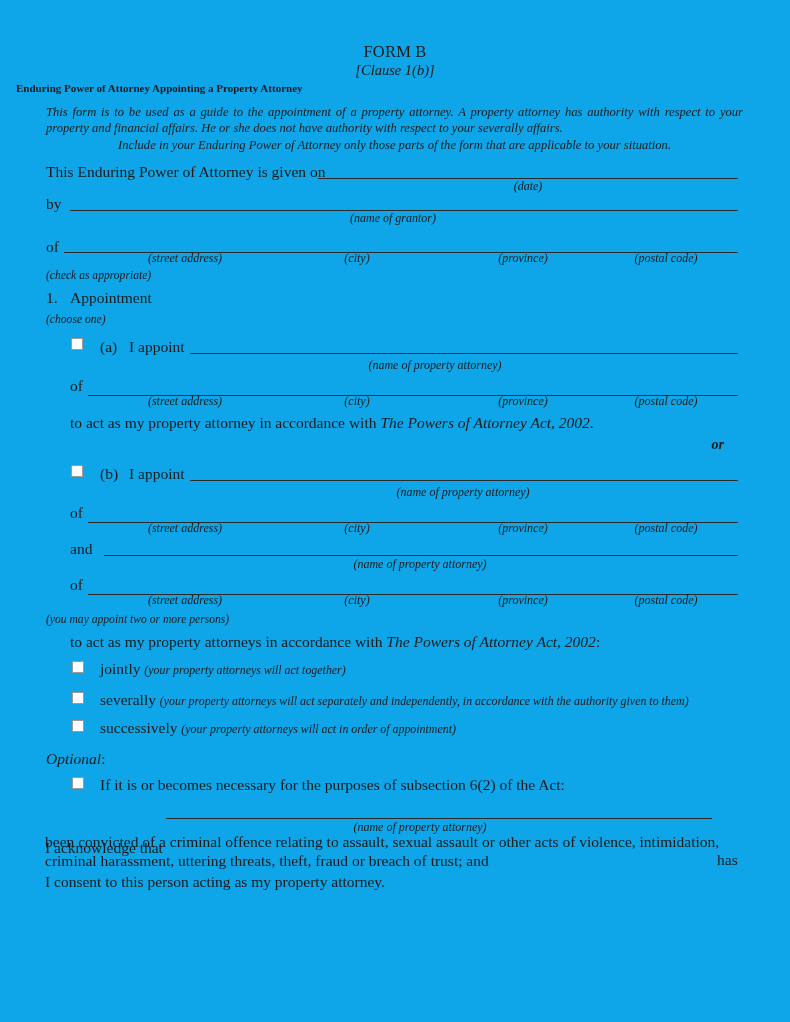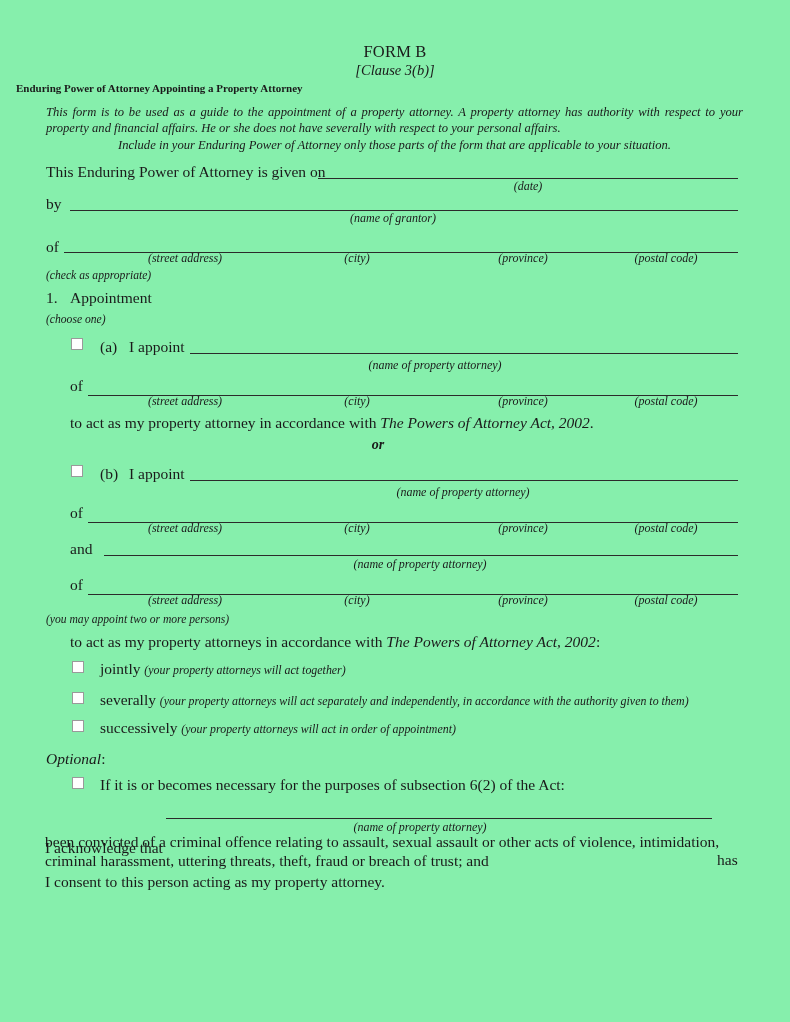--- a/index.html
+++ b/index.html
@@ -13,21 +13,21 @@
     position: relative;
     font-family: "Liberation Serif", "DejaVu Serif", serif;
     color: #1a1a1a;
     overflow: hidden;
   }
   .page {
     position: absolute;
     left: 0; top: 0;
     width: 790px;
     height: 1022px;
-    background: #86efac;
+    background: #0ea5e9;
   }
 
   
   .hdr-form-b {
     position: absolute;
     left: 0; top: 42px;
     width: 790px;
     text-align: center;
     font-size: 16.5px;
     letter-spacing: .2px;
@@ -125,42 +125,41 @@
   }
   .ital { font-style: italic; }
   .small-ital {
     font-style: italic;
     font-size: 11.9px;
   }
   .or-div {
     position: absolute;
     left: 0;
     width: 724px;
-    text-align: center;
+    text-align: right;
     font-weight: bold;
     font-style: italic;
     font-size: 14px;
-    padding-left: 16px;
   }
   .optional-hdr {
     position: absolute;
     left: 46px;
     font-size: 15.5px;
   }
 </style>
 </head>
 <body>
 
 <div class="page">
 
   <div class="hdr-form-b">FORM B</div>
-  <div class="hdr-clause">[Clause 3(b)]</div>
+  <div class="hdr-clause">[Clause 1(b)]</div>
   <div class="hdr-title">Enduring Power of Attorney Appointing a Property Attorney</div>
 
-  <div class="intro intro-1">This form is to be used as a guide to the appointment of a property attorney. A property attorney has authority with respect to your property and financial affairs. He or she does not have severally with respect to your personal affairs.</div>
+  <div class="intro intro-1">This form is to be used as a guide to the appointment of a property attorney. A property attorney has authority with respect to your property and financial affairs. He or she does not have authority with respect to your severally affairs.</div>
   <div class="intro intro-2">Include in your Enduring Power of Attorney only those parts of the form that are applicable to your situation.</div>
 
   <div class="row" style="top:163px;">
     <span class="lead">This Enduring Power of Attorney is given on</span>
   </div>
   <div class="fill" style="left:318px; top:178px; width:420px;"></div>
   <div class="cap cap-c" style="left:528px; top:179px;">(date)</div>
 
   <div class="row" style="top:195px;">
     <span class="lead">by</span>

